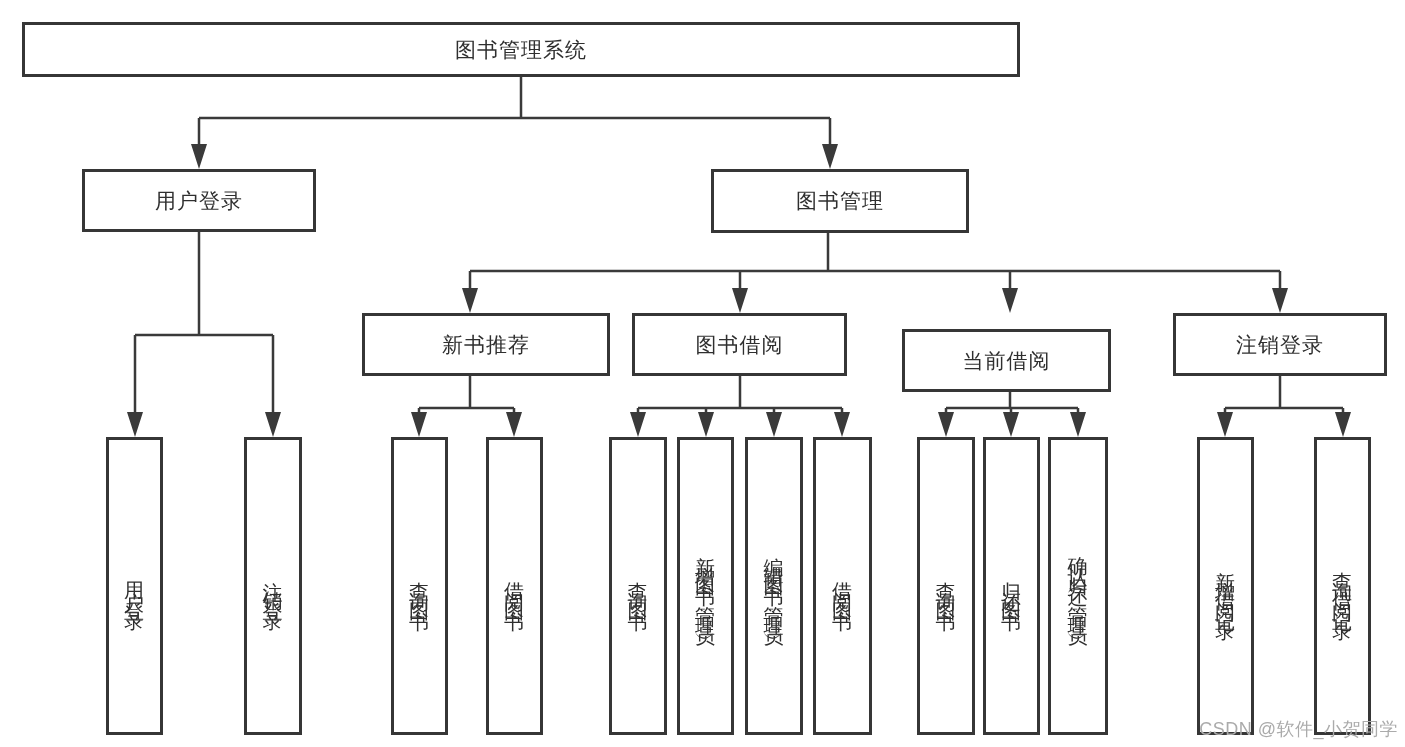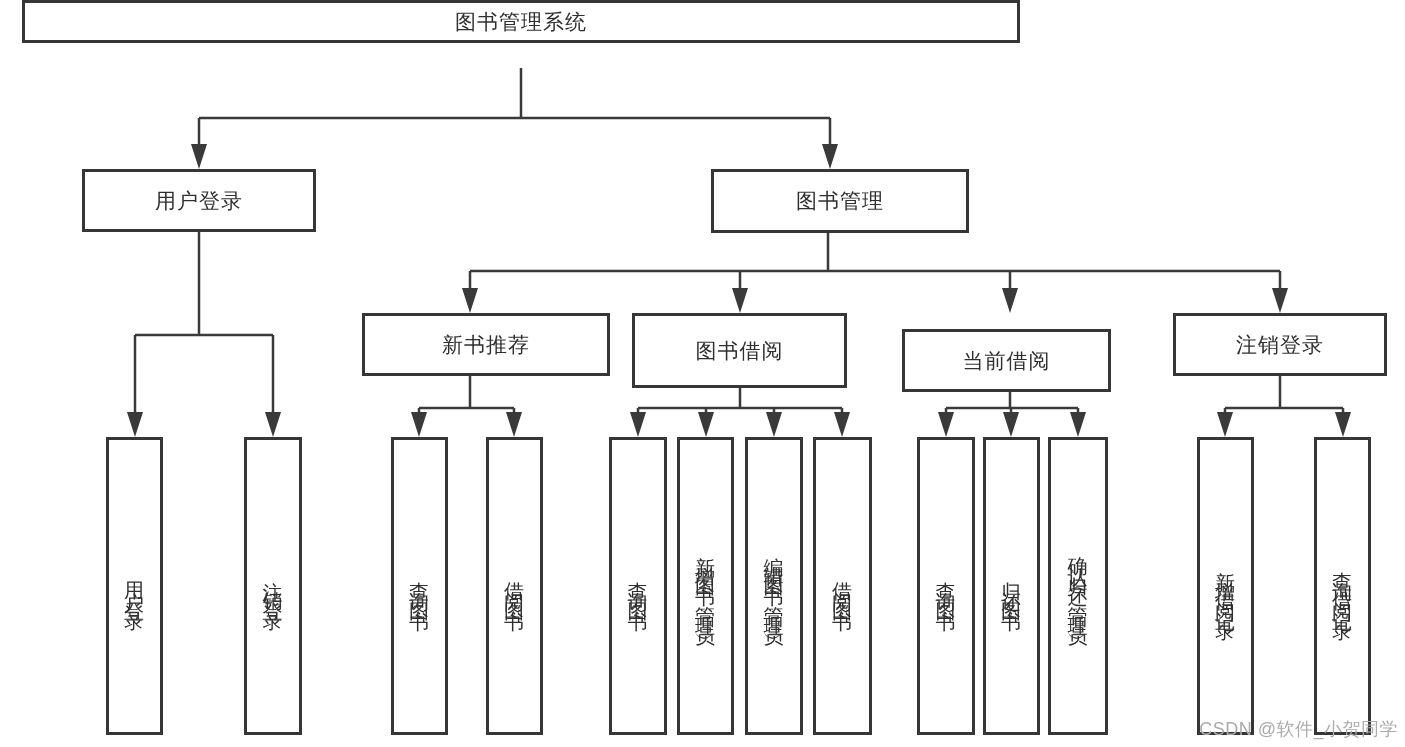--- a/index.html
+++ b/index.html
@@ -70,35 +70,35 @@
       M1010,313 L1002,288 L1018,288 Z  M1280,313 L1272,288 L1288,288 Z
       M135,437 L127,412 L143,412 Z  M273,437 L265,412 L281,412 Z
       M419,437 L411,412 L427,412 Z  M514,437 L506,412 L522,412 Z
       M638,437 L630,412 L646,412 Z  M706,437 L698,412 L714,412 Z
       M774,437 L766,412 L782,412 Z  M842,437 L834,412 L850,412 Z
       M946,437 L938,412 L954,412 Z  M1011,437 L1003,412 L1019,412 Z
       M1078,437 L1070,412 L1086,412 Z
       M1225,437 L1217,412 L1233,412 Z  M1343,437 L1335,412 L1351,412 Z"></path>
   </svg>
 
-  <div class="node h" style="left:22px;top:0;width:998px;height:43px">
+  <div class="node h" style="left:22px;top:22px;width:998px;height:55px">
     <span>图书管理系统</span>
   </div>
 
   <div class="node h" style="left:82px;top:169px;width:234px;height:63px">
     <span>用户登录</span>
   </div>
   <div class="node h" style="left:711px;top:169px;width:258px;height:64px">
     <span>图书管理</span>
   </div>
 
   <div class="node h" style="left:362px;top:313px;width:248px;height:63px">
     <span>新书推荐</span>
   </div>
-  <div class="node h" style="left:632px;top:313px;width:215px;height:75px">
+  <div class="node h" style="left:632px;top:313px;width:215px;height:63px">
     <span>图书借阅</span>
   </div>
   <div class="node h" style="left:902px;top:329px;width:209px;height:63px">
     <span>当前借阅</span>
   </div>
   <div class="node h" style="left:1173px;top:313px;width:214px;height:63px">
     <span>注销登录</span>
   </div>
 
   <div class="node v" style="left:106px;top:437px;width:57px;height:298px">

